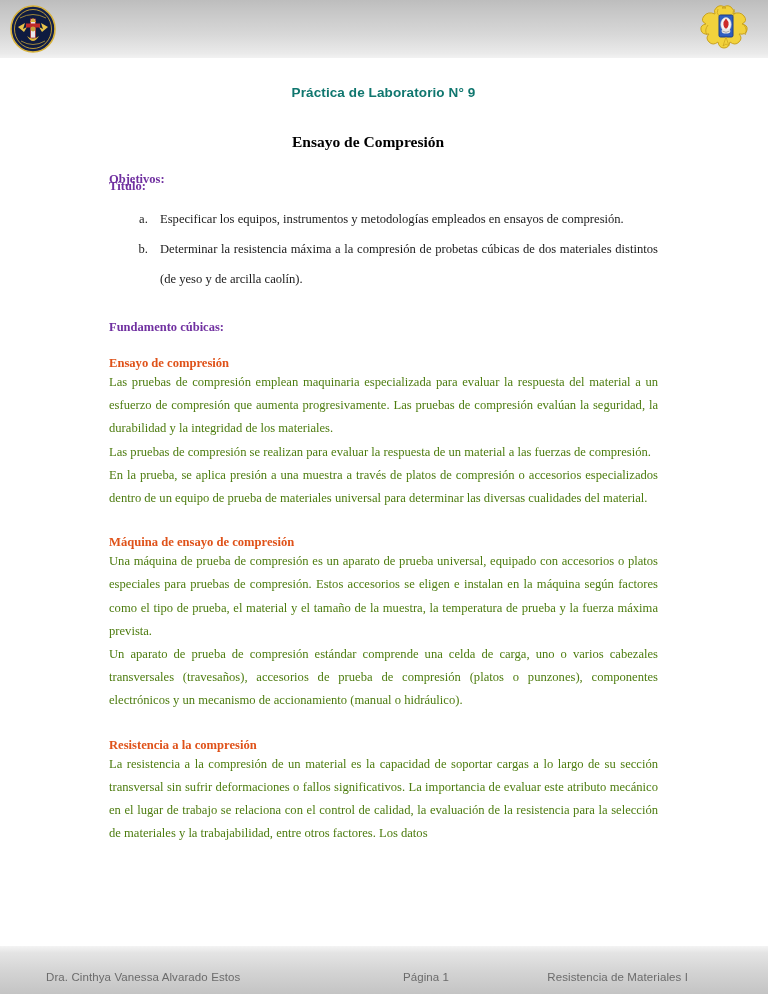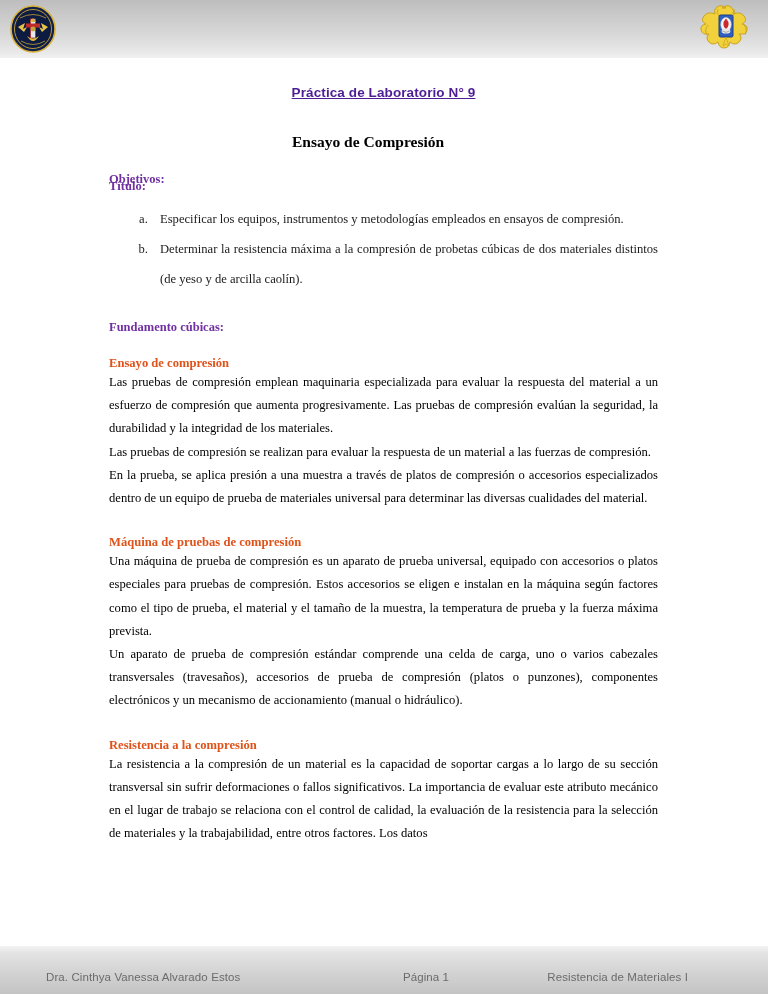--- a/index.html
+++ b/index.html
@@ -72,22 +72,21 @@
     top: 58px;
     width: 549px;
   }
 
   .doc-title {
     text-align: center;
     margin: 27px 0 0 0;
     font-family: "Liberation Sans", "DejaVu Sans", sans-serif;
     font-size: 13.5px;
     font-weight: bold;
-    color: #4c1d95;
-    text-decoration: underline;
+    color: #0f766e;
     letter-spacing: .1px;
   }
 
   .title-row {
     margin-top: 33px;
     position: relative;
     height: 20px;
   }
   .label-purple {
     color: #7030a0;
@@ -135,21 +134,21 @@
     color: #df5219;
     font-weight: bold;
     font-size: 12.6px;
     margin-top: 25px;
     margin-bottom: 0;
   }
   .heading-orange.first { margin-top: 21px; }
 
   p.body-text {
     font-size: 12.6px;
-    color: #000000;
+    color: #4d7c0f;
     text-align: justify;
     line-height: 23.2px;
     margin: 0;
   }
   p.body-text + p.body-text { margin-top: 0; }
 </style>
 </head>
 <body>
 
 <div class="page-header">
@@ -201,21 +200,21 @@
     <li>Determinar la resistencia máxima a la compresión de probetas cúbicas de dos materiales distintos (de yeso y de arcilla caolín).</li>
   </ol>
 
   <div class="section-label spaced-top">Fundamento cúbicas:</div>
 
   <div class="heading-orange first">Ensayo de compresión</div>
   <p class="body-text">Las pruebas de compresión emplean maquinaria especializada para evaluar la respuesta del material a un esfuerzo de compresión que aumenta progresivamente. Las pruebas de compresión evalúan la seguridad, la durabilidad y la integridad de los materiales.</p>
   <p class="body-text">Las pruebas de compresión se realizan para evaluar la respuesta de un material a las fuerzas de compresión.</p>
   <p class="body-text">En la prueba, se aplica presión a una muestra a través de platos de compresión o accesorios especializados dentro de un equipo de prueba de materiales universal para determinar las diversas cualidades del material.</p>
 
-  <div class="heading-orange">Máquina de pruebas de compresión</div>
+  <div class="heading-orange">Máquina de ensayo de compresión</div>
   <p class="body-text">Una máquina de prueba de compresión es un aparato de prueba universal, equipado con accesorios o platos especiales para pruebas de compresión. Estos accesorios se eligen e instalan en la máquina según factores como el tipo de prueba, el material y el tamaño de la muestra, la temperatura de prueba y la fuerza máxima prevista.</p>
   <p class="body-text">Un aparato de prueba de compresión estándar comprende una celda de carga, uno o varios cabezales transversales (travesaños), accesorios de prueba de compresión (platos o punzones), componentes electrónicos y un mecanismo de accionamiento (manual o hidráulico).</p>
 
   <div class="heading-orange">Resistencia a la compresión</div>
   <p class="body-text">La resistencia a la compresión de un material es la capacidad de soportar cargas a lo largo de su sección transversal sin sufrir deformaciones o fallos significativos. La importancia de evaluar este atributo mecánico en el lugar de trabajo se relaciona con el control de calidad, la evaluación de la resistencia para la selección de materiales y la trabajabilidad, entre otros factores. Los datos</p>
 
 </div>
 
 <div class="page-footer">
   <div class="footer-inner">

